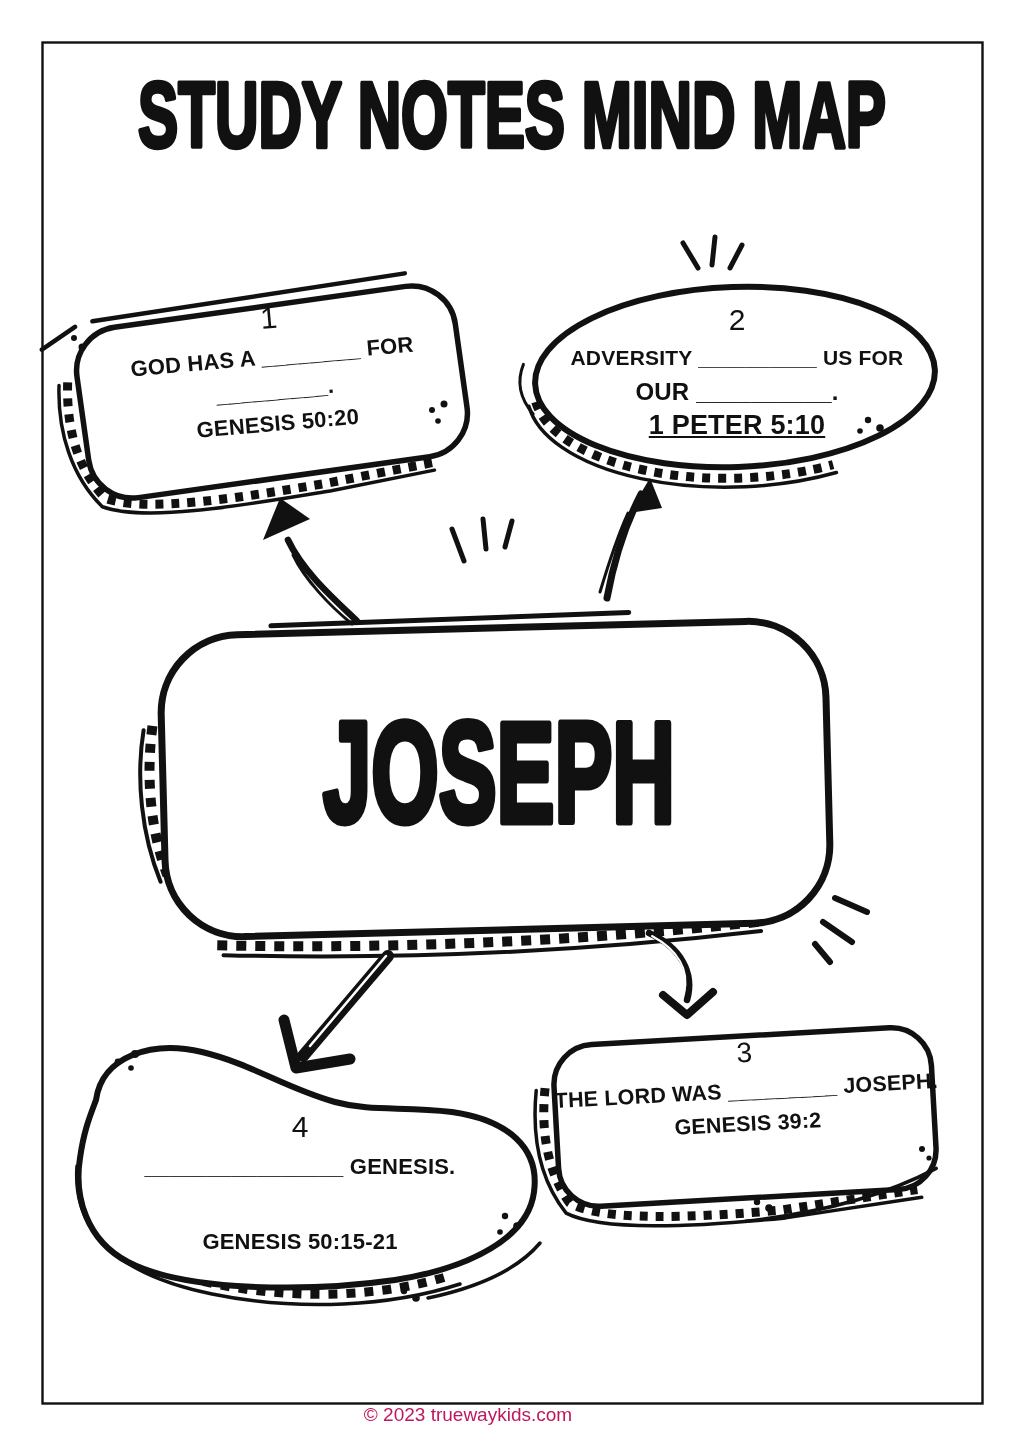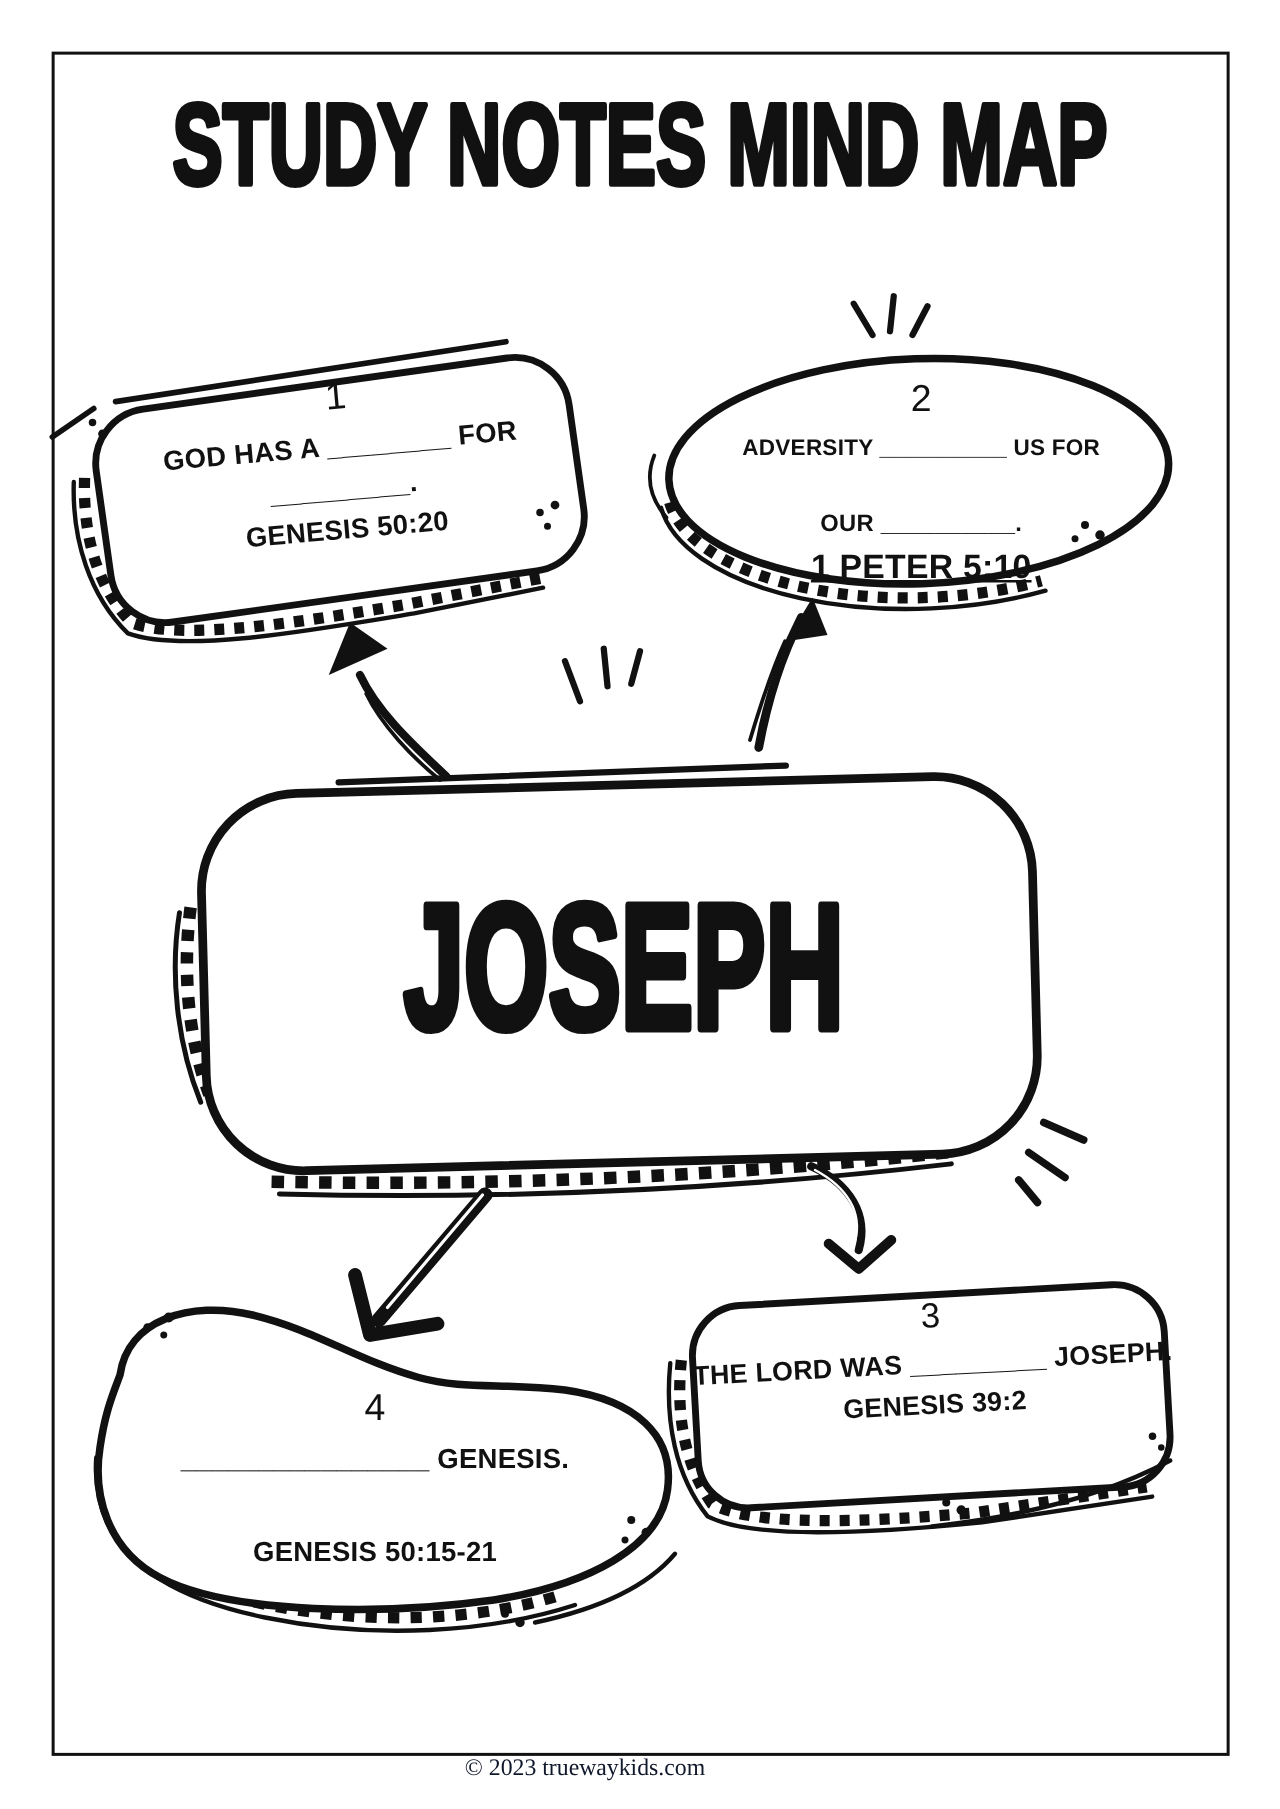--- a/index.html
+++ b/index.html
@@ -31,22 +31,21 @@
     line-height:35px;
     white-space:nowrap;
   }
   .footer{
     position:absolute;
     left:0; top:1404px;
     width:936px;
     text-align:center;
     font-size:19px;
     font-weight:400;
-    color:#0f172a;
-    font-family:Liberation Serif, serif;
+    color:#be185d;
   }
 </style>
 </head>
 <body>
 
 <div class="page">
 
   <svg class="sketch" width="1024" height="1447" viewBox="0 0 1024 1447">
 
     <rect x="42.5" y="42.5" width="940" height="1361" fill="none" stroke="#111" stroke-width="2.4"></rect>
@@ -166,22 +165,22 @@
 
   <div class="node-text" style="left:80px; top:297px; width:386px; transform:rotate(-5deg);">
     <div class="node-num">1</div>
     <div class="node-line">GOD HAS A ________ FOR</div>
     <div class="node-line" style="line-height:33px;">_________.</div>
     <div class="node-line" style="line-height:33px;">GENESIS 50:20</div>
   </div>
 
   <div class="node-text" style="left:542px; top:299px; width:390px;">
     <div class="node-num">2</div>
-    <div class="node-line" style="font-size:18px; line-height:34px;">ADVERSITY __________ US FOR</div>
-    <div class="node-line" style="font-size:19px; line-height:34px;margin-top:28px;">OUR __________.</div>
+    <div class="node-line" style="font-size:21px; line-height:34px;">ADVERSITY __________ US FOR</div>
+    <div class="node-line" style="font-size:24px; line-height:34px;">OUR __________.</div>
     <div class="node-line" style="font-size:27px; line-height:33px;text-decoration:underline;">1 PETER 5:10</div>
   </div>
 
   <div class="node-text" style="left:552px; top:1032px; width:388px; transform:rotate(-3deg);">
     <div class="node-num" style="font-size:28px;">3</div>
     <div class="node-line" style="font-size:21.5px; line-height:34px;">THE LORD WAS _________ JOSEPH.</div>
     <div class="node-line" style="font-size:21.5px; line-height:33px;">GENESIS 39:2</div>
   </div>
 
   <div class="node-text" style="left:102px; top:1106px; width:396px;">

